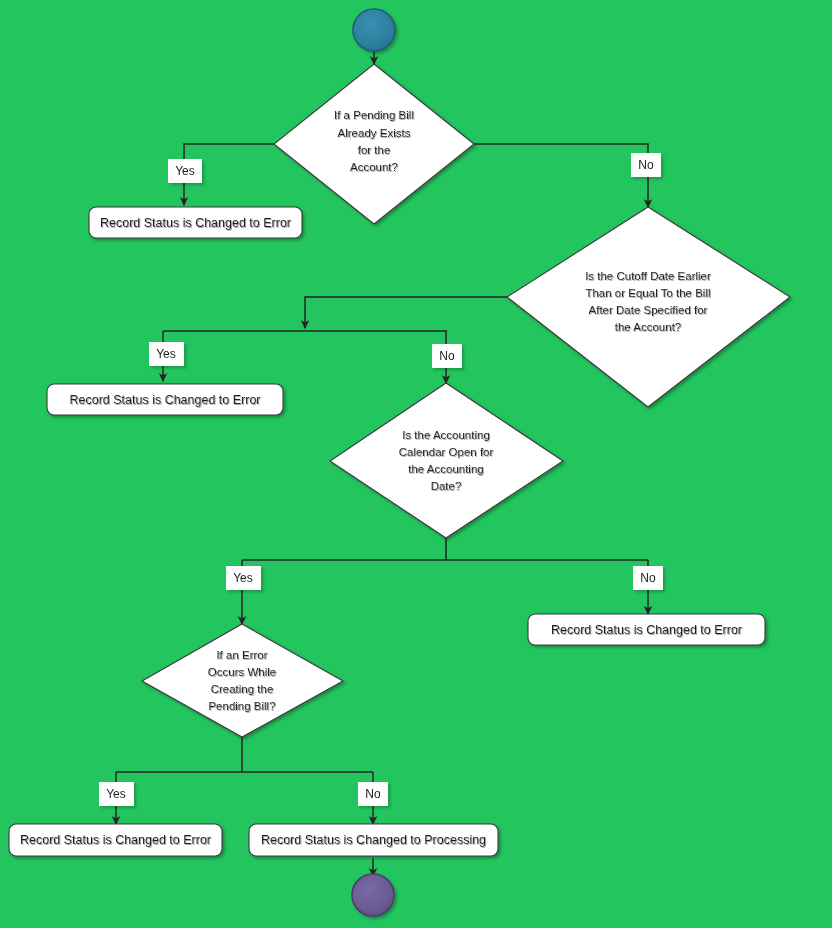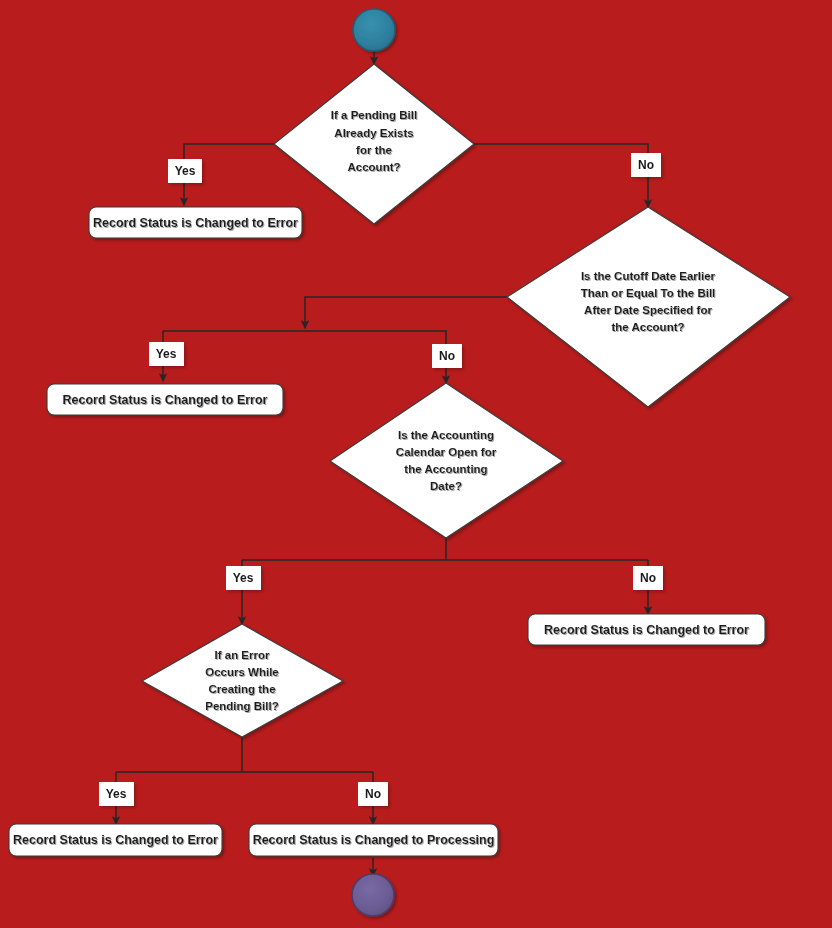--- a/index.html
+++ b/index.html
@@ -11,22 +11,21 @@
   body {
     width: 832px;
     height: 928px;
     font-family: "Liberation Sans", sans-serif;
     overflow: hidden;
   }
   #flow-root {
     position: relative;
     width: 832px;
     height: 928px;
-    background: #b91c1c;
-    font-weight: bold;
+    background: #22c55e;
   }
   svg#flow-svg {
     position: absolute;
     top: 0;
     left: 0;
     width: 832px;
     height: 928px;
   }
   .shape-outline {
     fill: #ffffff;

